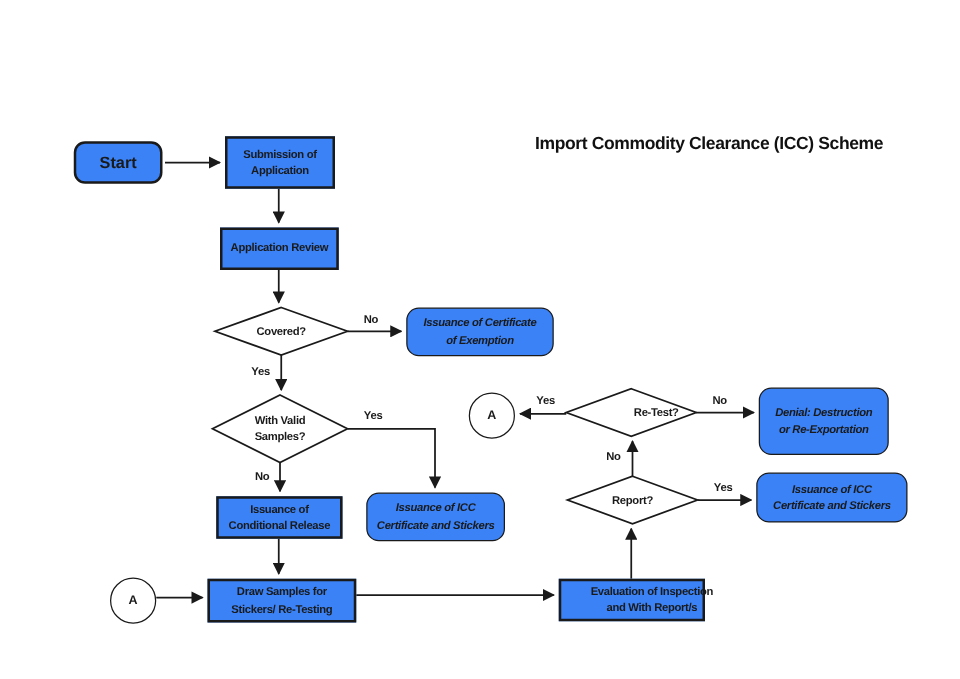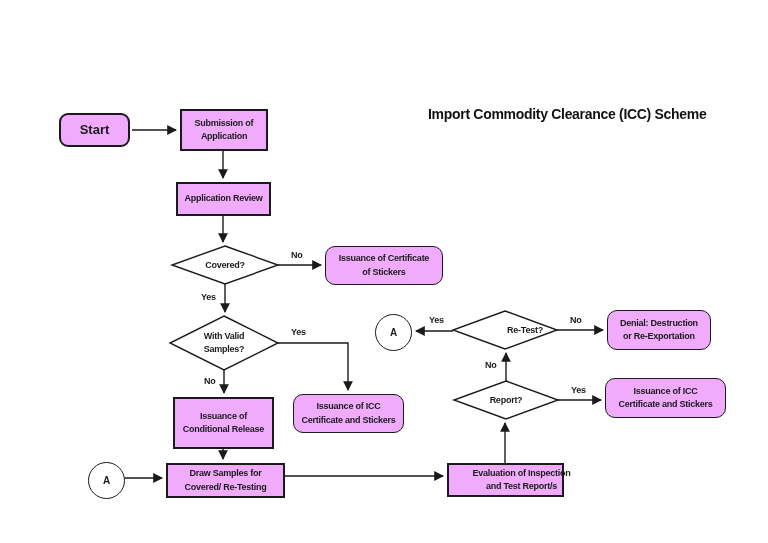--- a/index.html
+++ b/index.html
@@ -6,27 +6,27 @@
   .canvas{
     position:relative;width:768px;height:543px;background:#fff;overflow:hidden;
     font-family:"Liberation Sans","DejaVu Sans",sans-serif;color:#1a1a1a;margin-top:43px;
   }
   .title{
     position:absolute;left:428px;top:63px;font-size:14px;font-weight:bold;
     letter-spacing:-0.3px;white-space:nowrap;color:#111;
   }
   .wires{position:absolute;left:0;top:0;}
   .node{
-    position:absolute;box-sizing:border-box;background:#f0abfc;border:2px solid #1a1a1a;
+    position:absolute;box-sizing:border-box;background:#3b82f6;border:2px solid #1a1a1a;
     display:flex;flex-direction:column;align-items:center;justify-content:center;
     text-align:center;font-weight:bold;font-size:9px;line-height:1.5;
     letter-spacing:-0.25px;color:#1a1a1a;
   }
   .node span{white-space:nowrap;}
-  .round{border-radius:10px;border-width:1.5px;}
+  .round{border-radius:10px;border-width:1.5px;font-style:italic;}
   .start{border-radius:9px;border-width:2px;font-size:13px;letter-spacing:0;}
   .dlabel{
     position:absolute;display:flex;flex-direction:column;justify-content:center;
     text-align:center;font-weight:bold;font-size:9px;line-height:1.4;letter-spacing:-0.25px;
   }
   .dlabel span{white-space:nowrap;}
   .circ{
     position:absolute;width:37px;height:37px;box-sizing:border-box;background:#fff;
     border:1.4px solid #1a1a1a;border-radius:50%;display:flex;align-items:center;
     justify-content:center;font-weight:bold;font-size:10px;
@@ -79,44 +79,44 @@
     <span>Application Review</span>
   </div>
 
   <div class="node" style="left:180px;top:66px;width:88px;height:42px;">
     <span>Submission of</span>
     <span>Application</span>
   </div>
 
   <div class="node round" style="left:325px;top:203px;width:118px;height:39px;">
     <span>Issuance of Certificate</span>
-    <span>of Stickers</span>
+    <span>of Exemption</span>
   </div>
 
   <div class="node round" style="left:293px;top:351px;width:111px;height:39px;">
     <span>Issuance of ICC</span>
     <span>Certificate and Stickers</span>
   </div>
 
-  <div class="node" style="left:173px;top:354px;width:101px;height:52px;">
+  <div class="node" style="left:173px;top:354px;width:101px;height:34px;">
     <span>Issuance of</span>
     <span>Conditional Release</span>
   </div>
 
   <div class="node" style="left:166px;top:420px;width:119px;height:35px;align-items:center;">
     <span>Draw Samples for</span>
-    <span>Covered/ Re-Testing</span>
+    <span>Stickers/ Re-Testing</span>
   </div>
 
   <div class="node" style="left:447px;top:420px;width:117px;height:34px;padding-left:32px;">
     <span>Evaluation of Inspection</span>
-    <span>and Test Report/s</span>
+    <span>and With Report/s</span>
   </div>
 
-  <div class="node round" style="left:607px;top:267px;width:104px;height:40px;">
+  <div class="node round" style="left:607px;top:267px;width:104px;height:54px;">
     <span>Denial: Destruction</span>
     <span>or Re-Exportation</span>
   </div>
 
   <div class="node round" style="left:605px;top:335px;width:121px;height:40px;">
     <span>Issuance of ICC</span>
     <span>Certificate and Stickers</span>
   </div>
 
   <div class="dlabel" style="left:180px;top:215px;width:90px;height:15px;">

